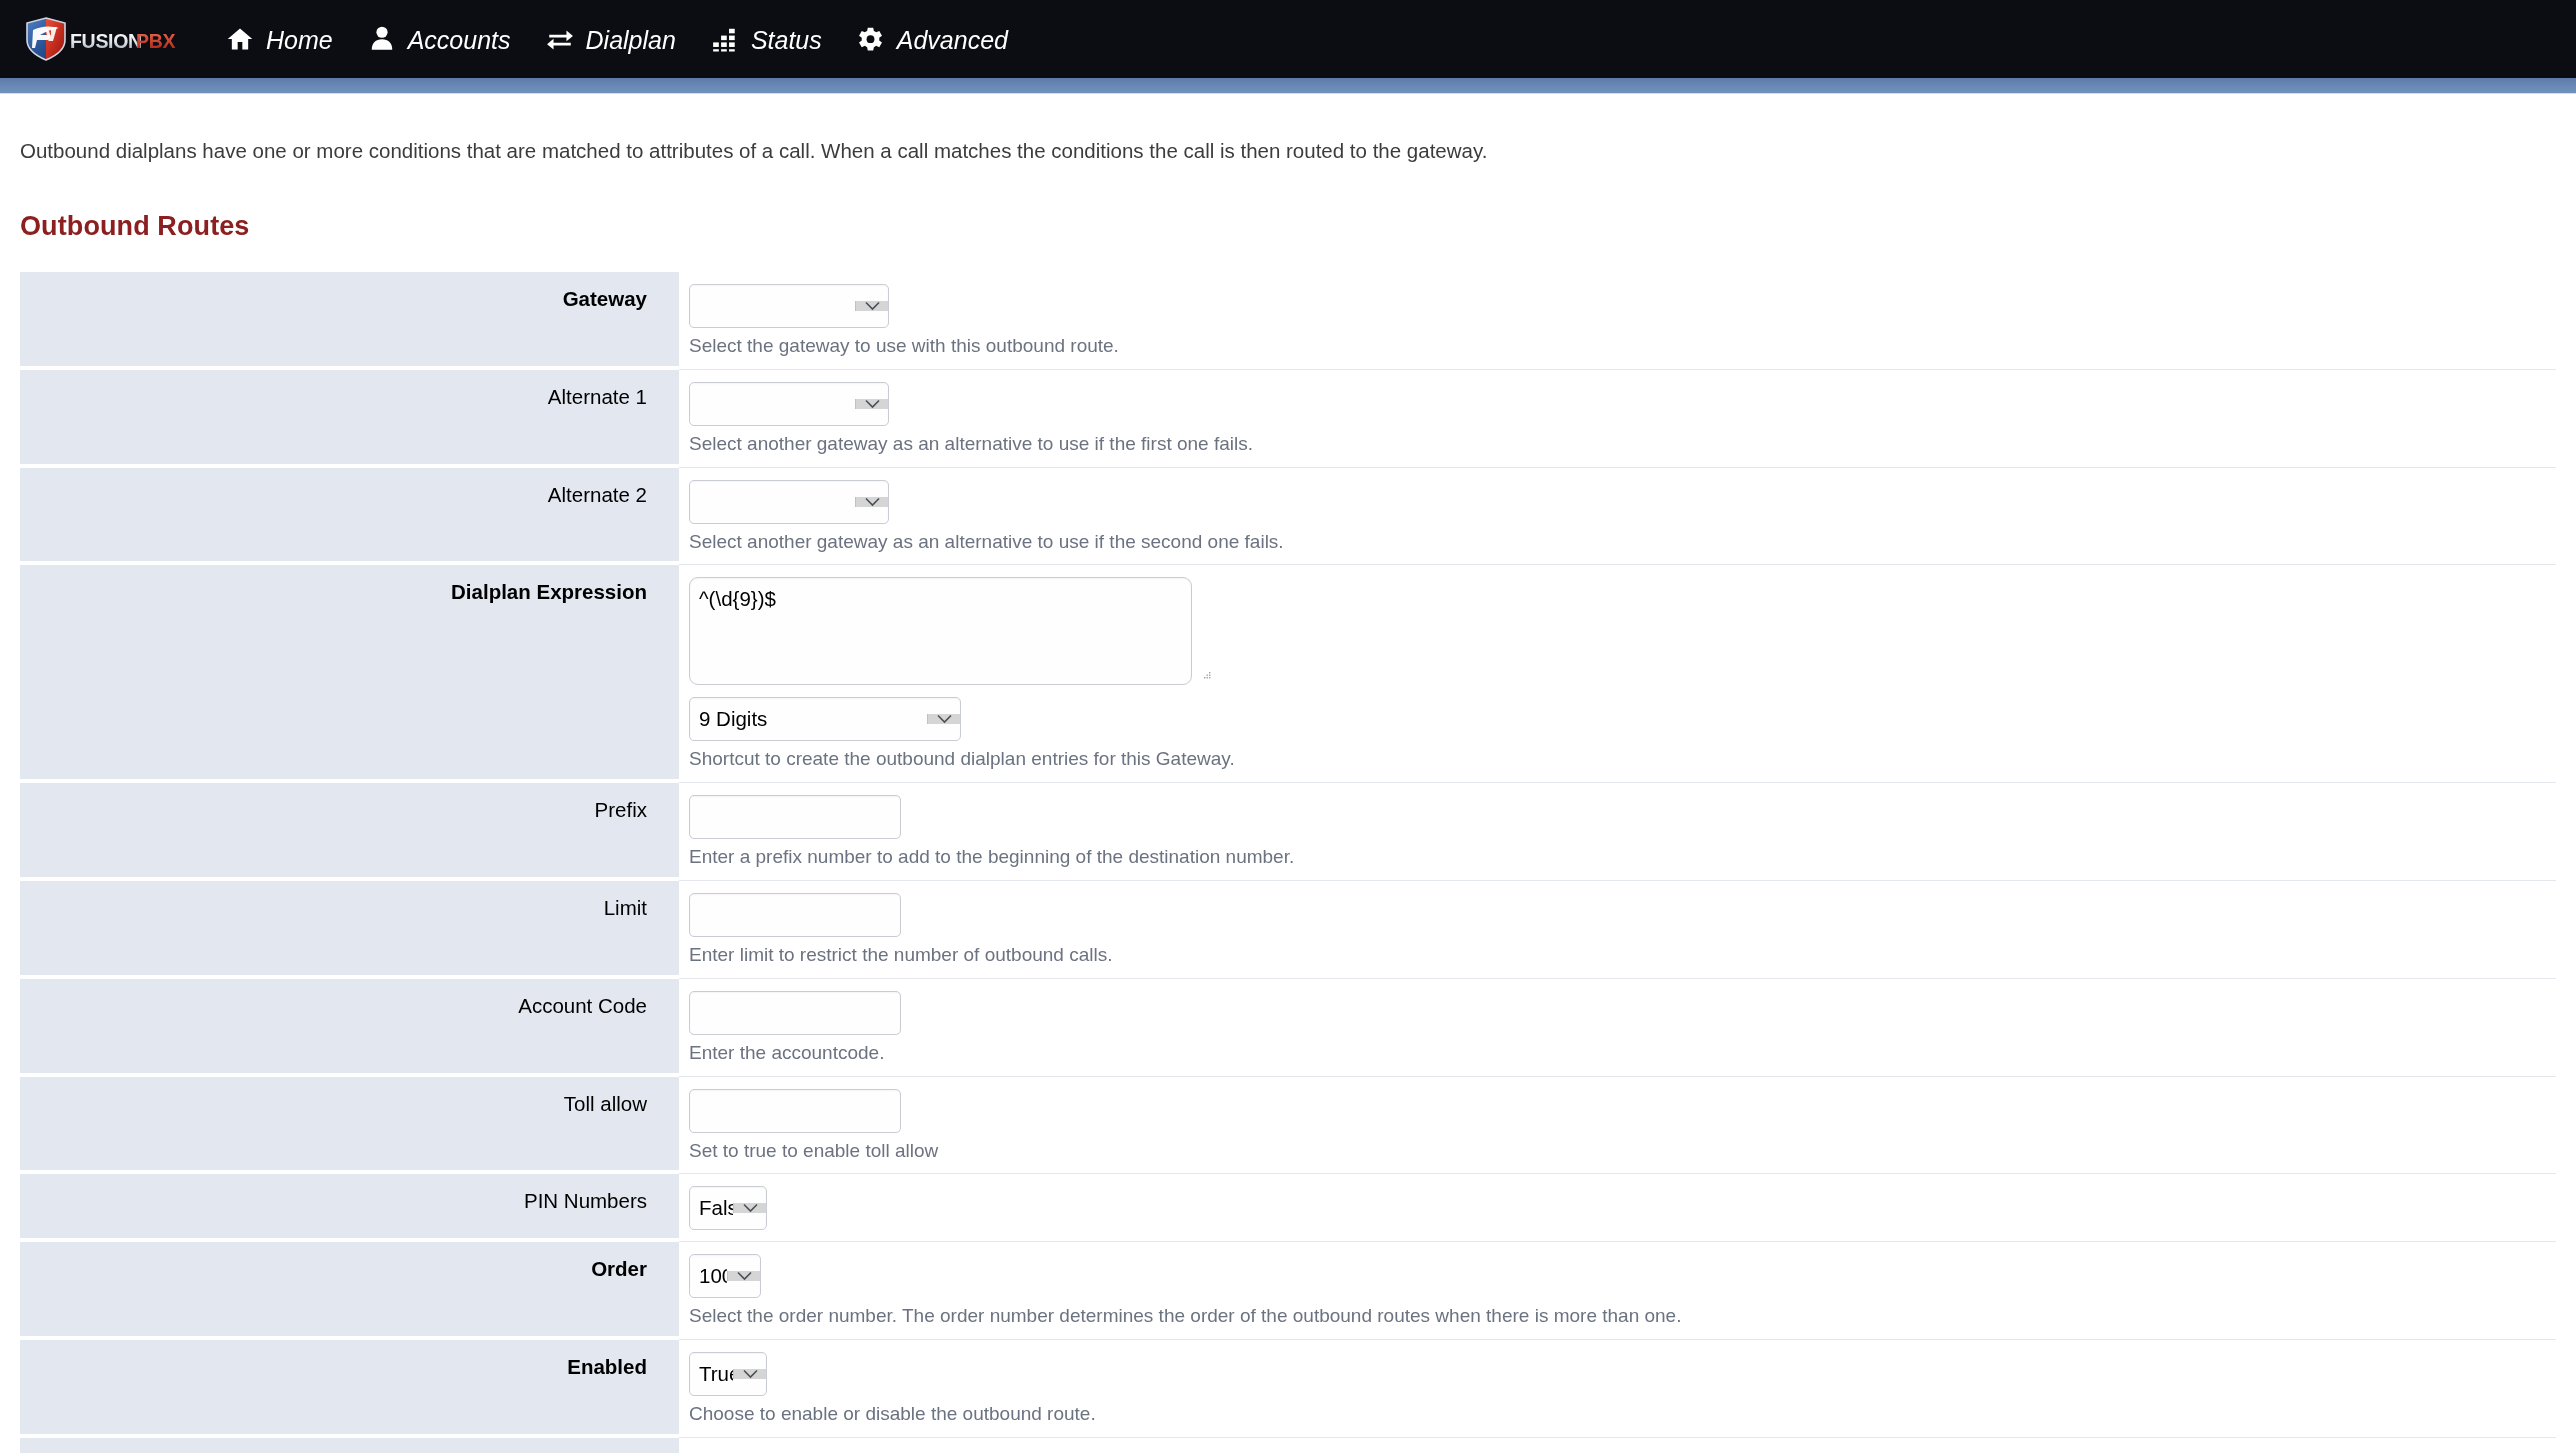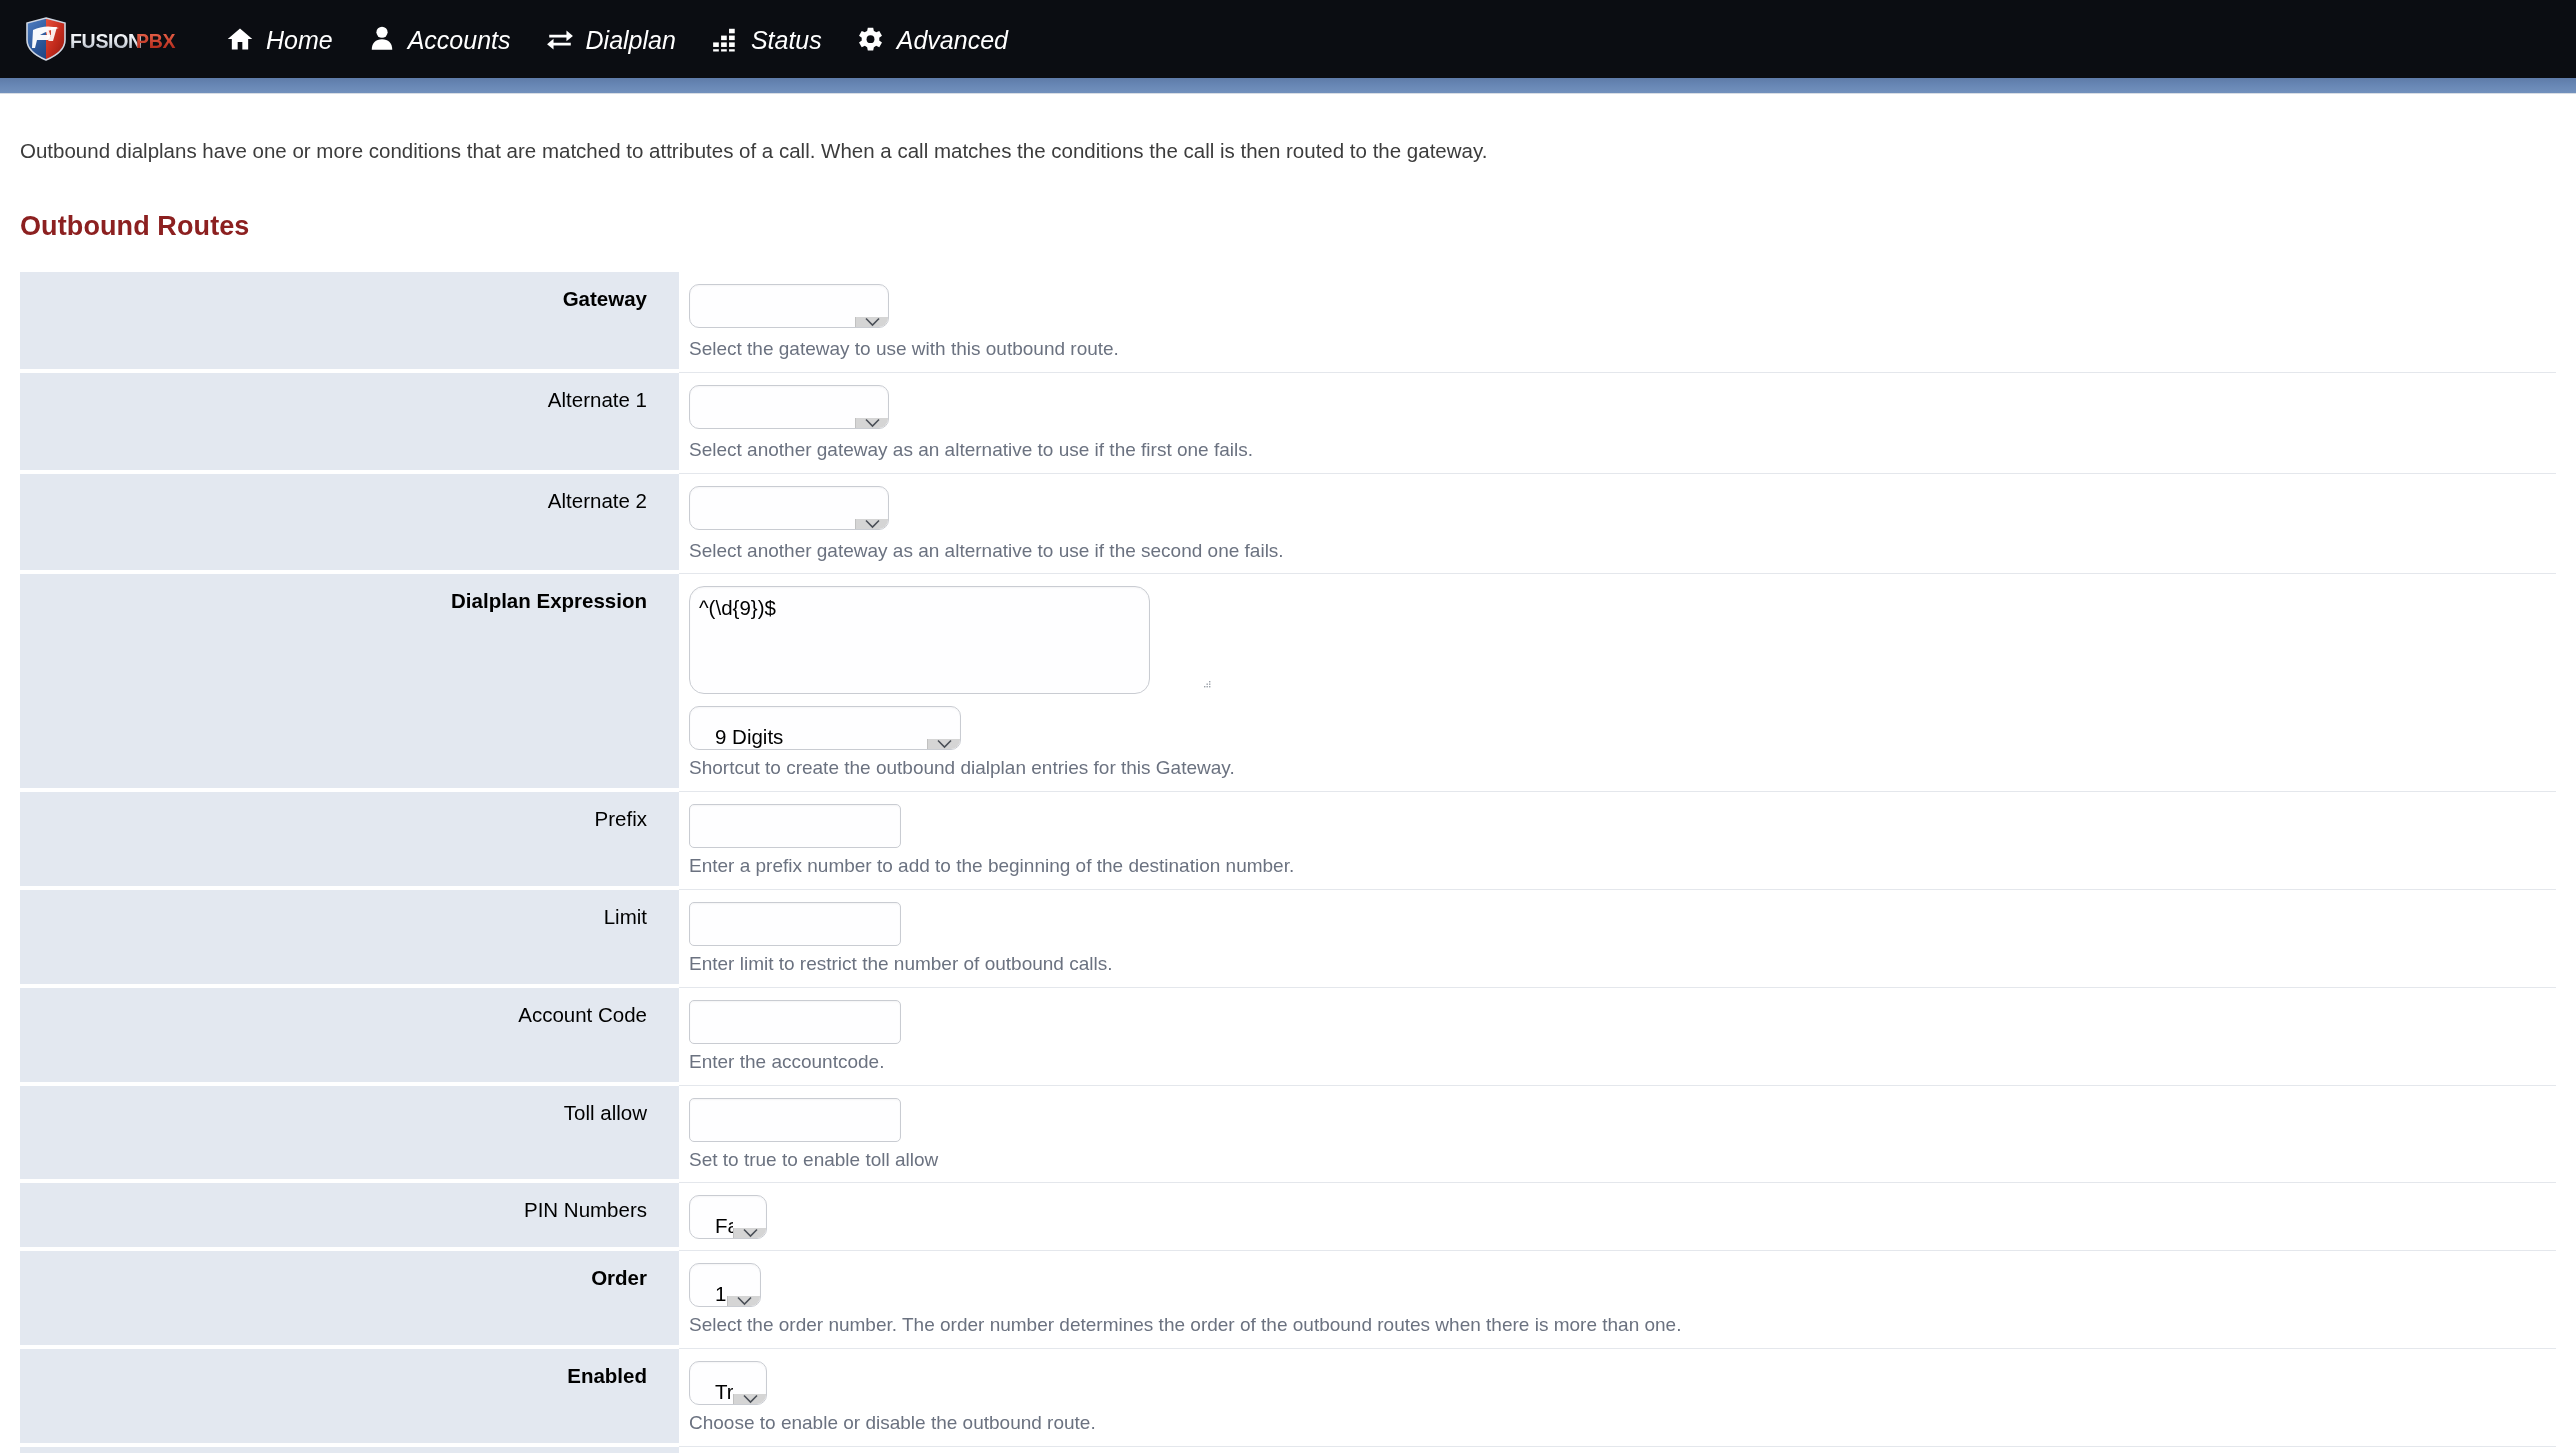--- a/index.html
+++ b/index.html
@@ -119,53 +119,52 @@
     background: #fefeff;
     font-family: "Liberation Sans", sans-serif;
     font-size: 20px;
     padding: 0 8px;
     outline: none;
     box-shadow: inset 0 1px 2px rgba(0,0,0,0.045);
   }
 
   
   textarea.ta {
-    width: 461px;
+    width: 503px;
     height: 108px;
     border: 1px solid #c9ccd2;
-    border-radius: 15px;
+    border-radius: 9px;
     background: #fefeff;
     font-family: "Liberation Sans", sans-serif;
     font-size: 20.5px;
     padding: 9px 9px;
     resize: none;
     outline: none;
     display: block;
     box-shadow: inset 0 1px 2px rgba(0,0,0,0.045);
   }
   .ta-wrap { position: relative; width: 527px; }
   .ta-grip {
     position: absolute;
     right: 4px; bottom: 4px;
     width: 11px; height: 11px;
     pointer-events: none;
   }
 
   
   .sel {
     display: inline-flex;
-    align-items: flex-end;
+    align-items: center;
     height: 44px;
     border: 1px solid #c9ccd2;
-    border-radius: 10px;
+    border-radius: 5px;
     background: #fefeff;
     overflow: hidden;
     cursor: pointer;
     box-shadow: inset 0 1px 2px rgba(0,0,0,0.04);
-    padding-left: 16px;
   }
   .sel .sel-val {
     display: flex;
     align-items: center;
     font-size: 20.5px;
     color: #000;
     padding: 0 9px;
     flex: 1 1 auto;
     white-space: nowrap;
     overflow: hidden;

